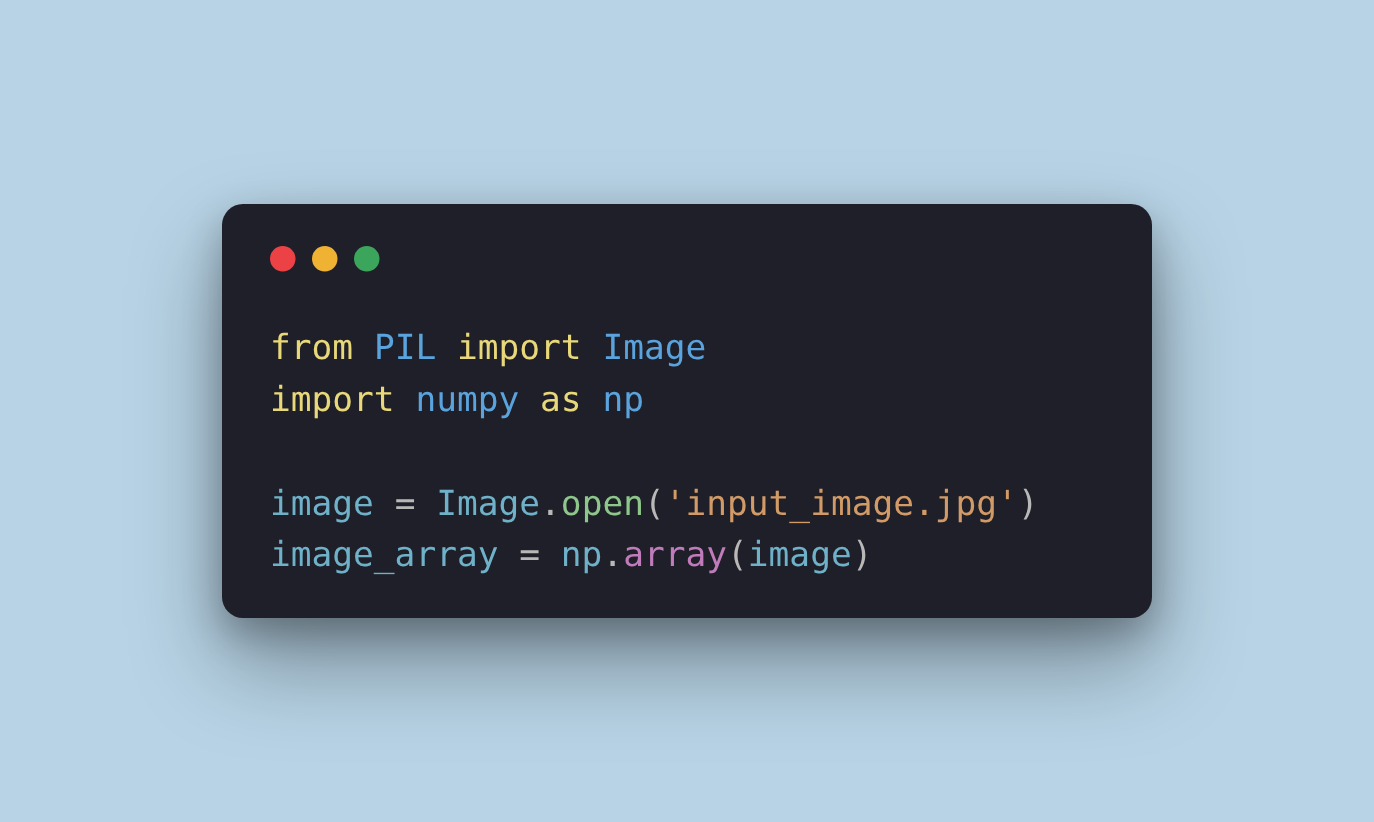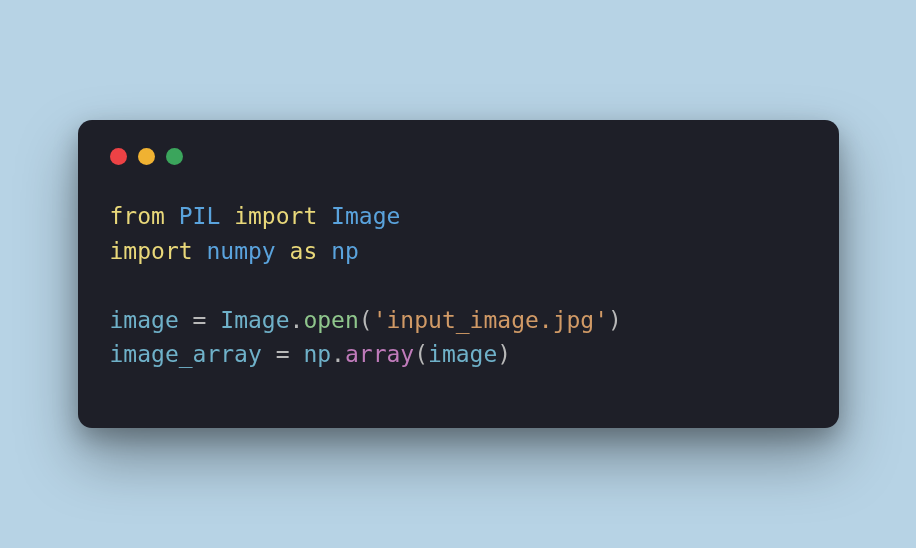--- a/index.html
+++ b/index.html
@@ -8,22 +8,22 @@
       height: 548px;
       background: #b7d3e5;
       display: flex;
       align-items: center;
       justify-content: center;
       font-family: 'Menlo', 'Monaco', 'Consolas', monospace;
     }
     .window {
       background: #1e1f28;
       border-radius: 14px;
-      width: 761px;
-      padding: 28px 32px 56px 32px;
+      width: 620px;
+      padding: 28px 32px 24px 32px;
       box-shadow: 0 30px 60px rgba(0,0,0,0.35), 0 10px 25px rgba(0,0,0,0.25);
     }
     .titlebar {
       display: flex;
       gap: 11px;
       margin-bottom: 34px;
     }
     .dot {
       width: 17px;
       height: 17px;

